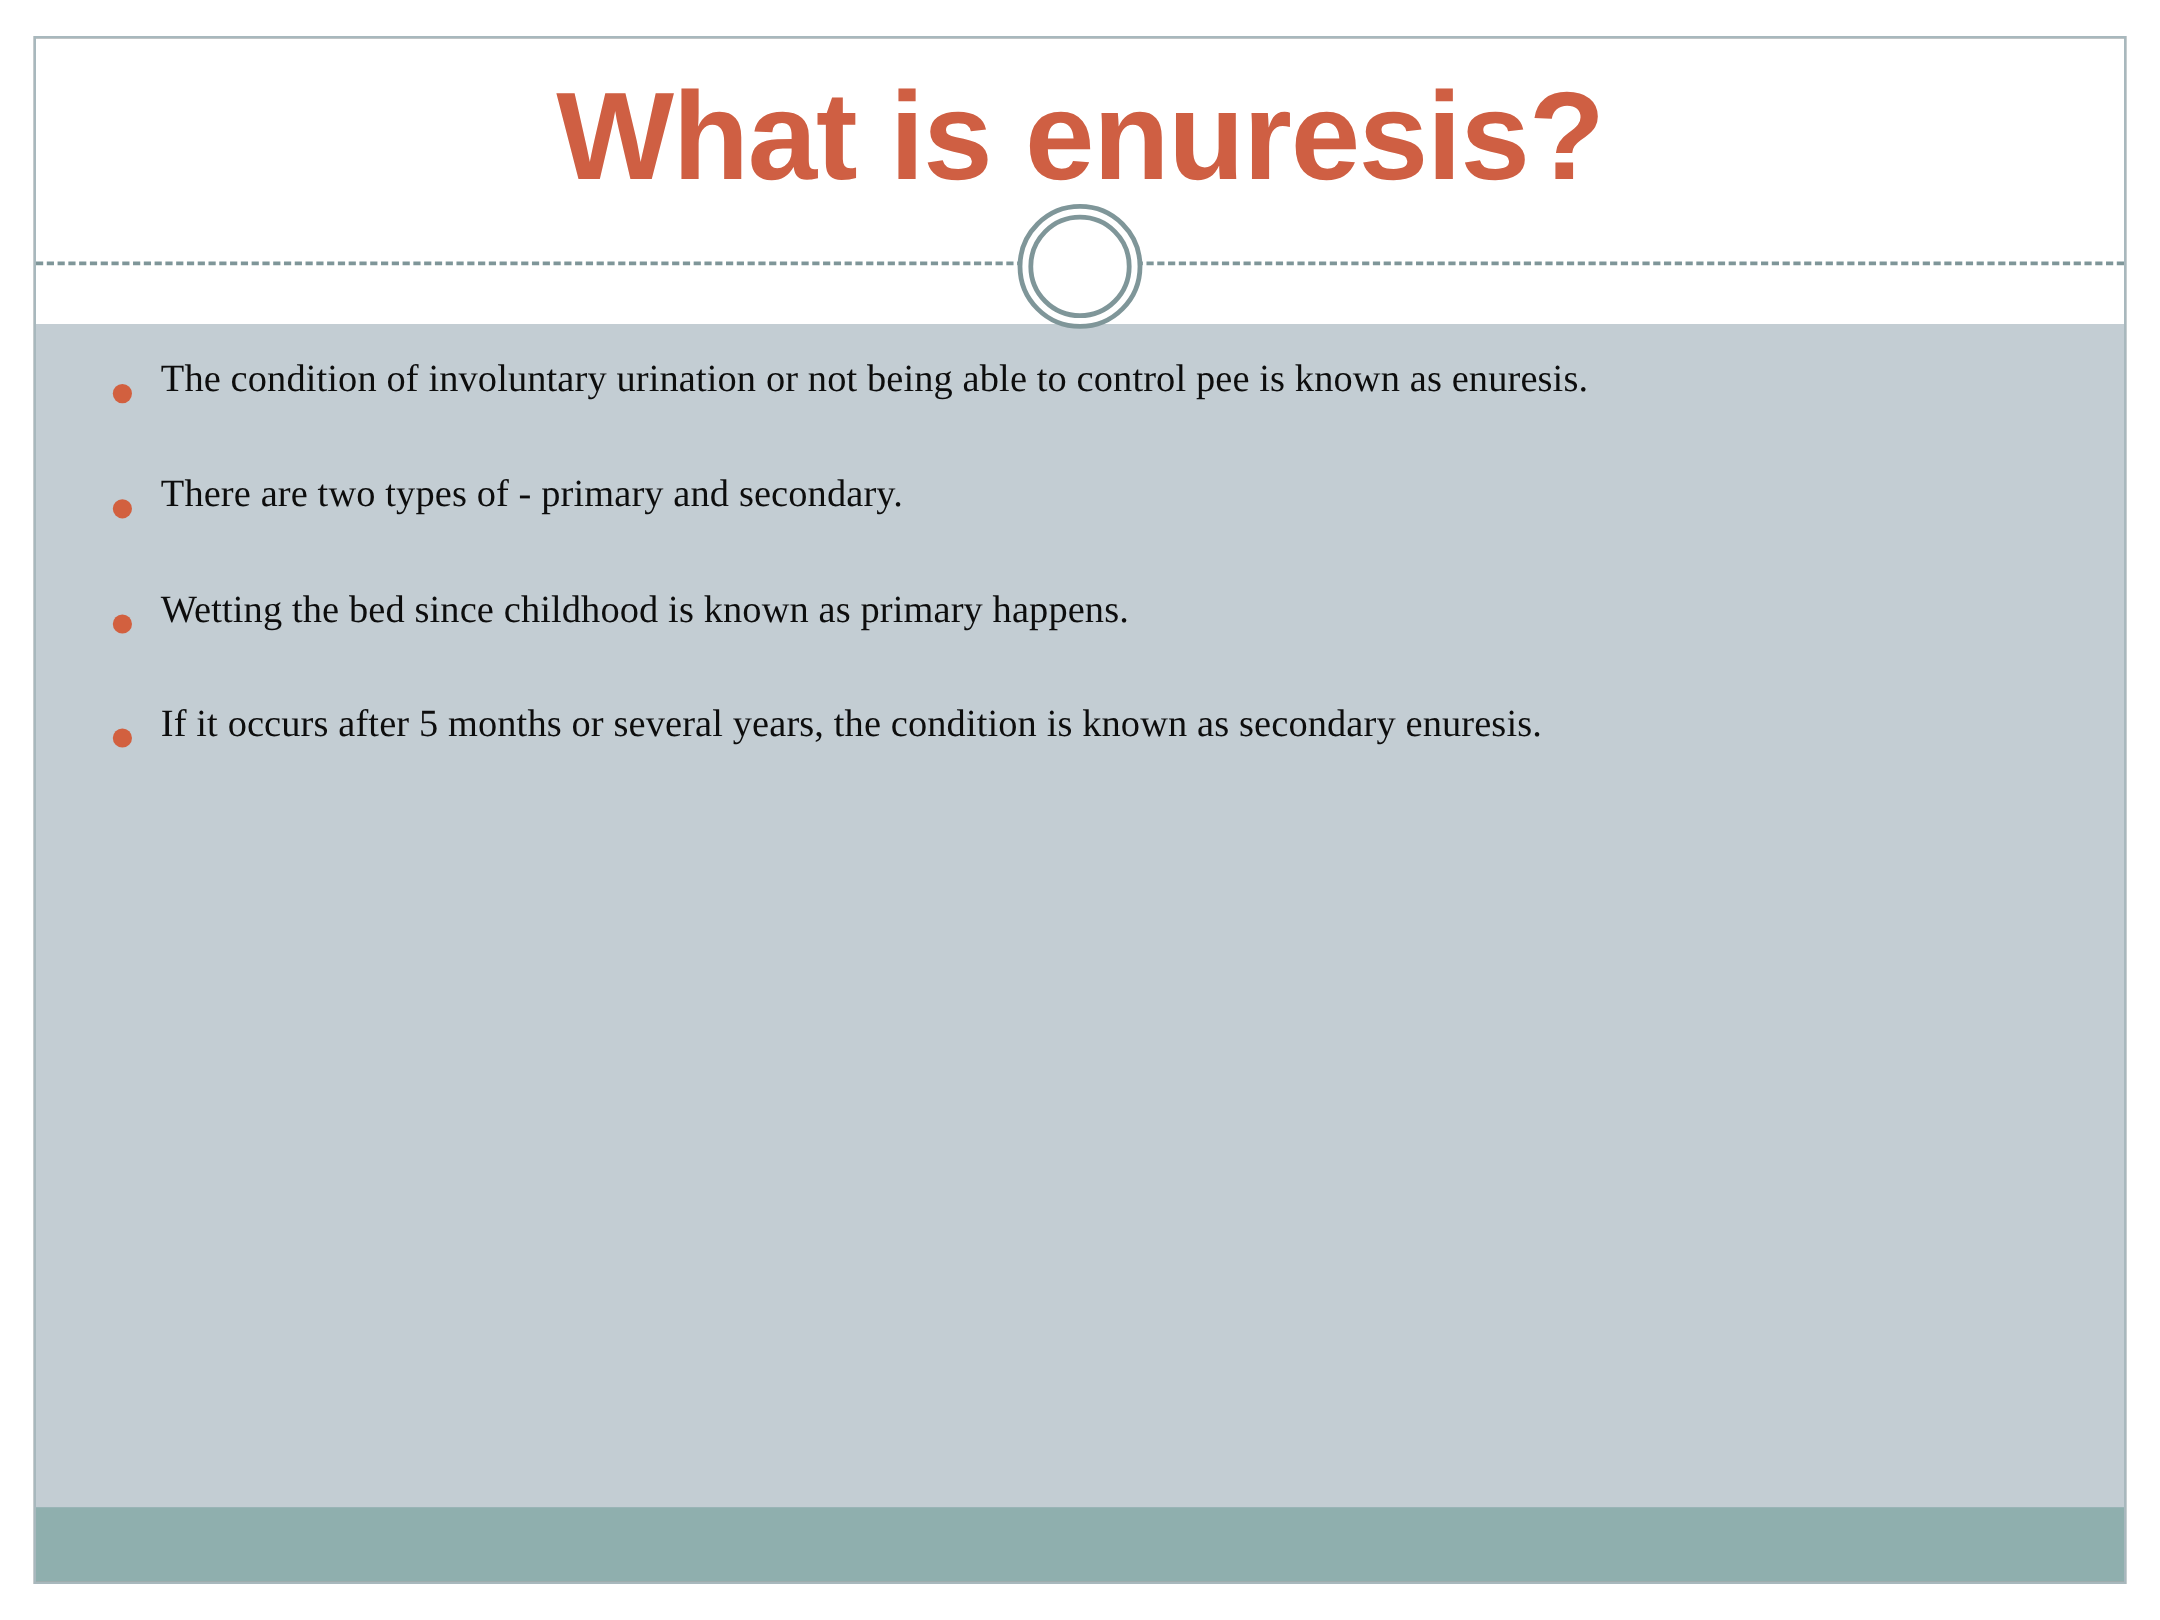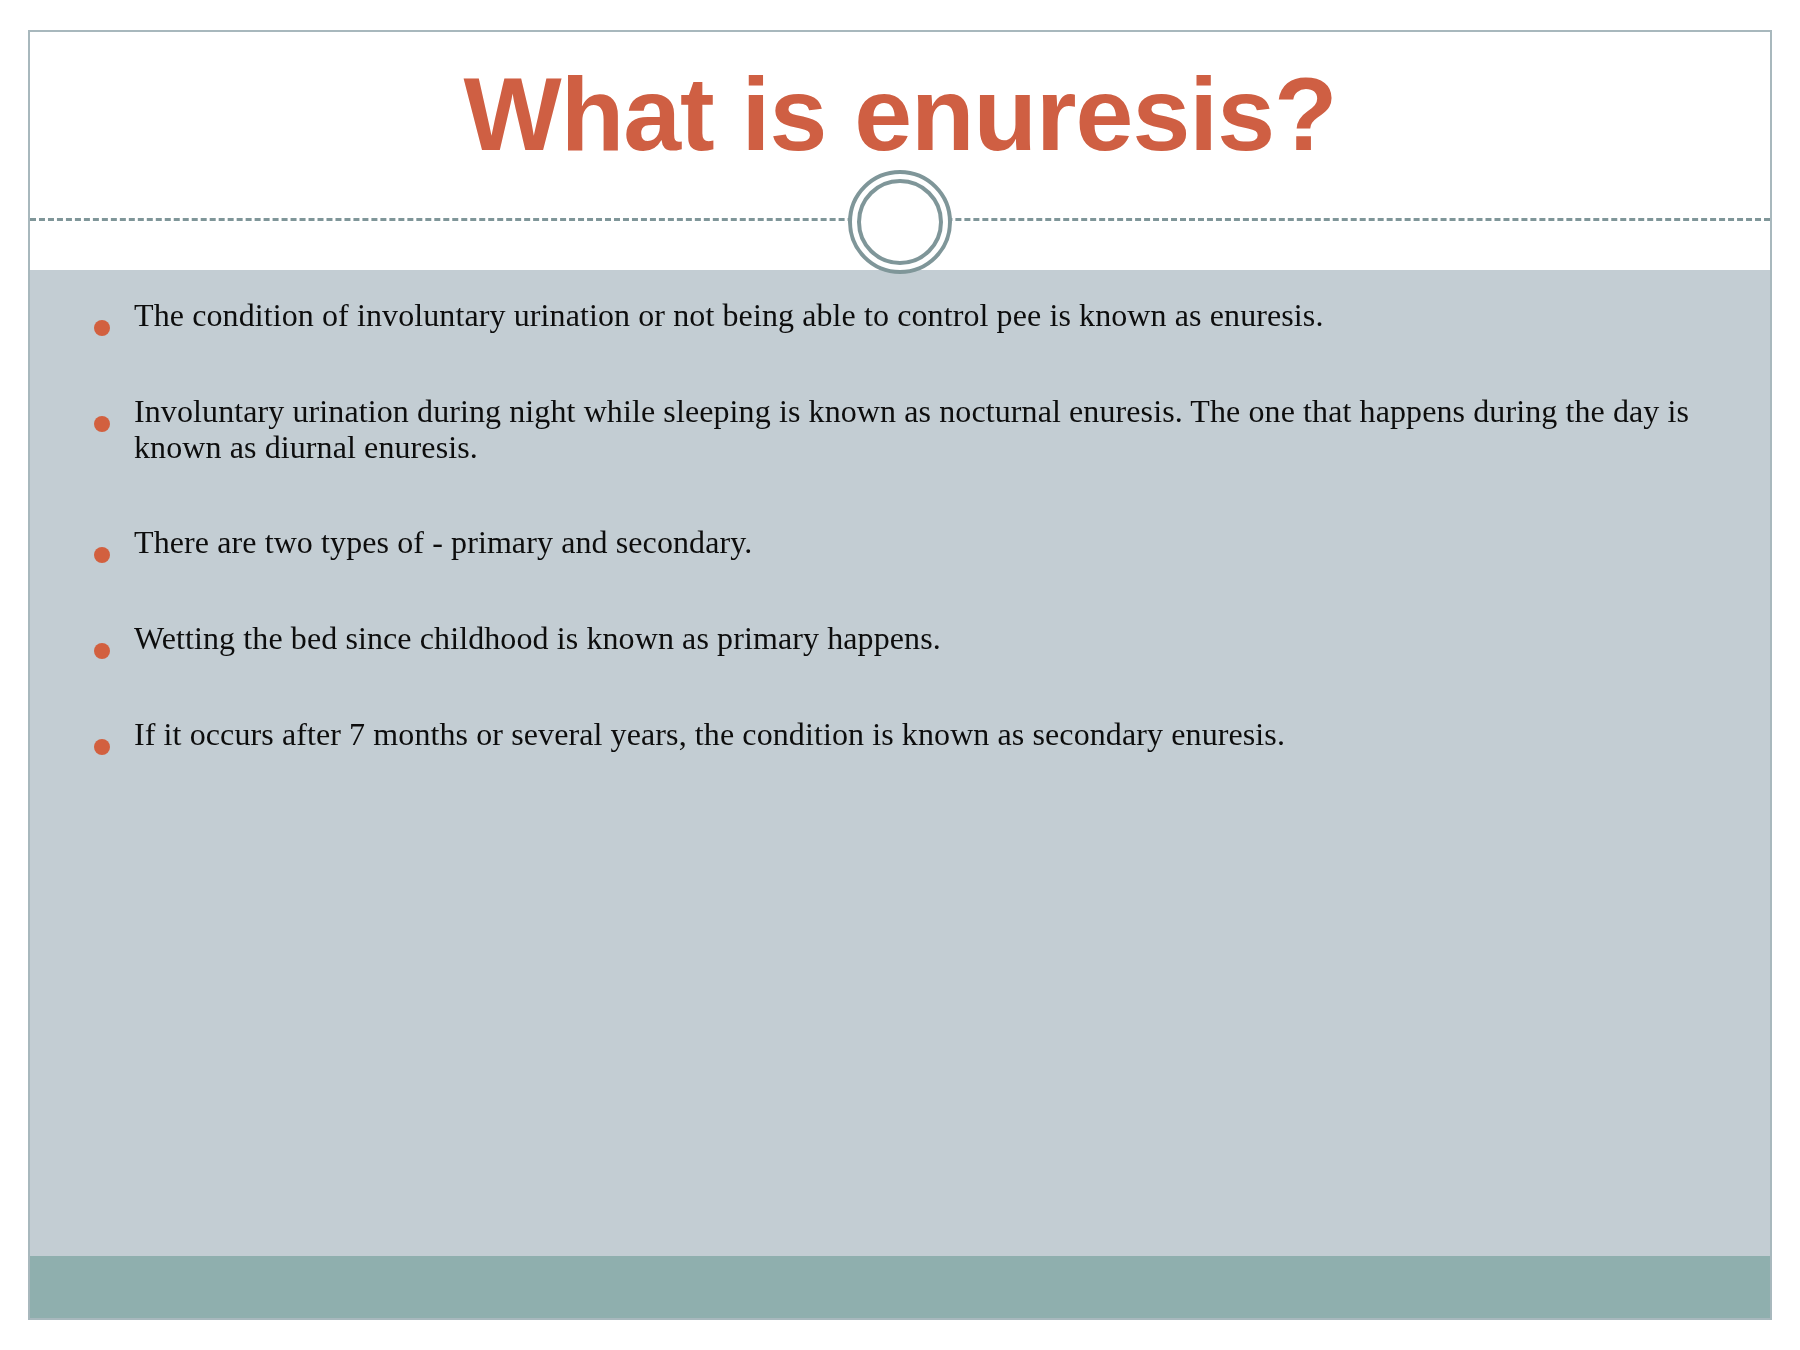--- a/index.html
+++ b/index.html
@@ -161,38 +161,34 @@
   </div>
 
   <div class="content-panel">
     <ul class="bullet-list">
 
       <li class="bullet-item">
         <span class="dot"></span>
         <span class="bullet-text">The condition of involuntary urination or not being able to control pee is known as enuresis.</span>
       </li>
 
-      <li class="bullet-item">
-        <span class="dot"></span>
-        <span class="bullet-text">Involuntary urination during night while sleeping is known as nocturnal enuresis. The one that happens during the day is known as diurnal enuresis.</span>
-      </li>
 
       <li class="bullet-item">
         <span class="dot"></span>
         <span class="bullet-text">There are two types of - primary and secondary.</span>
       </li>
 
       <li class="bullet-item">
         <span class="dot"></span>
         <span class="bullet-text">Wetting the bed since childhood is known as primary happens.</span>
       </li>
 
       <li class="bullet-item">
         <span class="dot"></span>
-        <span class="bullet-text">If it occurs after 7 months or several years, the condition is known as secondary enuresis.</span>
+        <span class="bullet-text">If it occurs after 5 months or several years, the condition is known as secondary enuresis.</span>
       </li>
 
     </ul>
   </div>
 
   <div class="footer-bar"></div>
 
 </div>
 
 </body></html>

